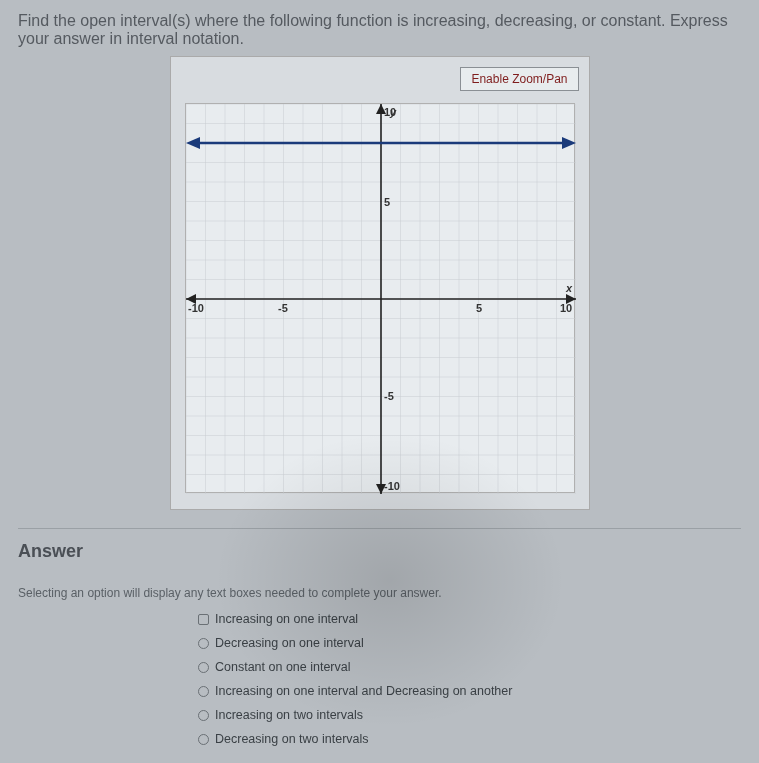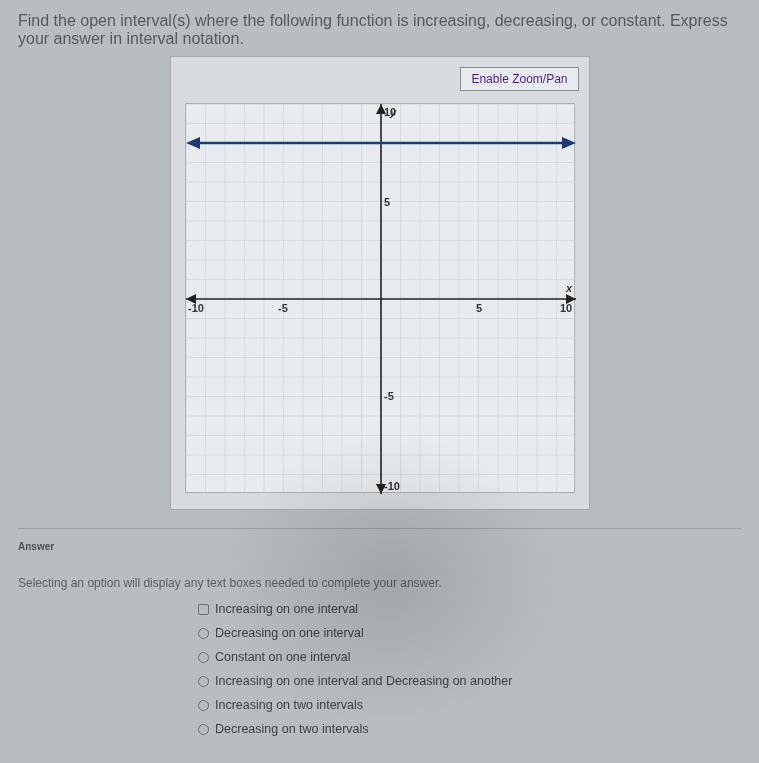--- a/index.html
+++ b/index.html
@@ -27,39 +27,39 @@
       position: relative;
     }
     .zoom-btn {
       position: absolute;
       top: 10px;
       right: 10px;
       background: #e8ecee;
       border: 1px solid #8a8f94;
       padding: 4px 10px;
       font-size: 12px;
-      color: #4c1d95;
+      color: #7f1d1d;
       cursor: pointer;
     }
     .grid-box {
       width: 390px;
       height: 390px;
       margin: 40px auto 10px auto;
       background: #e8ecef;
       position: relative;
       border: 1px solid #b0b0b0;
     }
     .grid-box svg { display: block; }
     .divider {
       border: none;
       border-top: 1px solid #9aa0a5;
       margin: 0 0 12px 0;
     }
     .answer-heading {
-      font-size: 10px;
+      font-size: 18px;
       font-weight: bold;
       color: #4a4f55;
       margin-bottom: 24px;
     }
     .help-text {
       font-size: 12px;
       color: #5a6066;
       margin-bottom: 12px;
     }
     .options {

